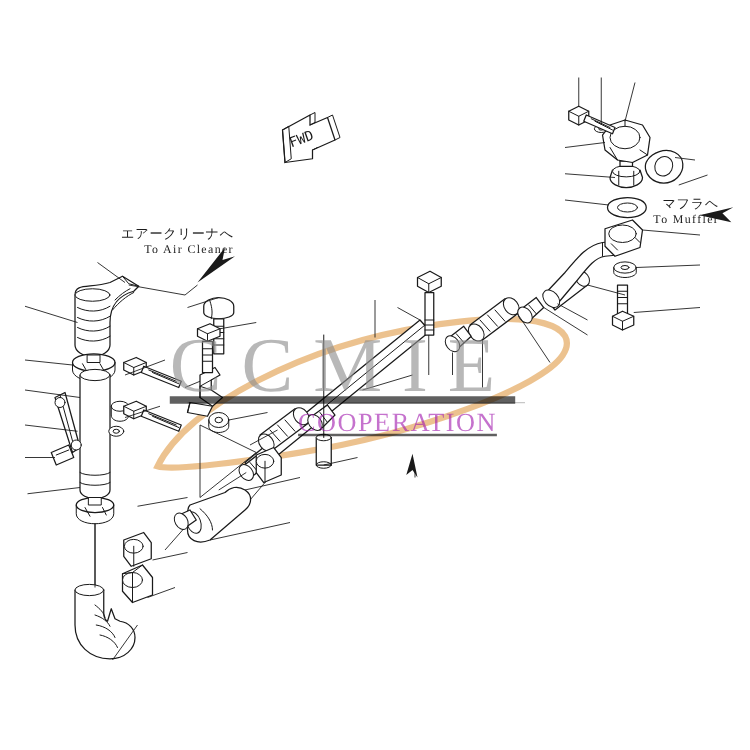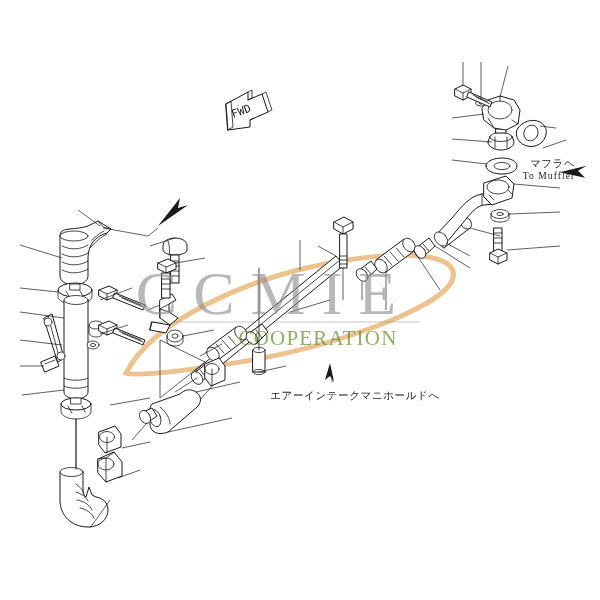--- a/index.html
+++ b/index.html
@@ -42,35 +42,36 @@
     display: block;
     margin-top: 1px;
   }
   #wm-text {
     position: absolute;
     left: 0;
     top: 262px;
     width: 548px;
     text-align: center;
     pointer-events: none;
+    text-decoration: underline;
   }
   #wm-main {
     font-family: "Liberation Serif", "DejaVu Serif", serif;
     font-size: 62px;
     letter-spacing: 16px;
     color: #8e8e8e;
     opacity: 0.62;
     display: block;
     line-height: 1;
   }
   #wm-sub {
     font-family: "Liberation Serif", "DejaVu Serif", serif;
     font-size: 21px;
     letter-spacing: 1.2px;
-    color: #4d7c0f;
+    color: #a21caf;
     opacity: 0.62;
     display: block;
     margin-top: 4px;
     margin-left: 88px;
     line-height: 1;
   }
 </style>
 </head>
 <body>
 
@@ -446,23 +447,26 @@
       <line class="ld" x1="300" y1="270" x2="300" y2="240"></line>
     </g>
 
   </svg>
 
   <div id="wm-text">
     <span id="wm-main">CCMIE</span>
     <span id="wm-sub">COOPERATION</span>
   </div>
 
+  <div class="lbl" id="lbl-air-cleaner" style="left:142px; top:181px; transform:translateX(-50%);">
+    <span class="jp">エアークリーナへ</span>
+    <span class="en">To Air Cleaner</span>
+  </div>
 
   <div class="lbl" id="lbl-muffler" style="left:549px; top:157px; transform:translateX(-50%);">
     <span class="jp">マフラヘ</span>
     <span class="en">To Muffler</span>
   </div>
 
   <div class="lbl" id="lbl-intake" style="left:355px; top:389px; transform:translateX(-50%);">
-    <span class="jp">エアーインテークマニホールドへ</span>
   </div>
 
 </div>
 
 </body></html>

